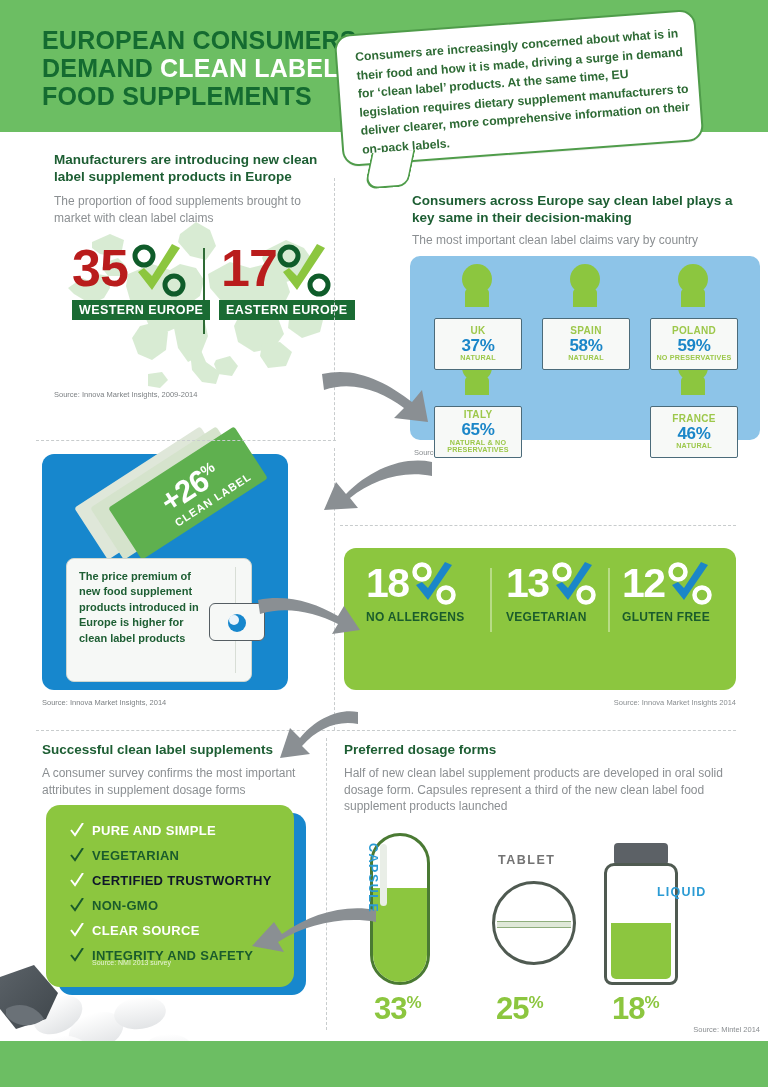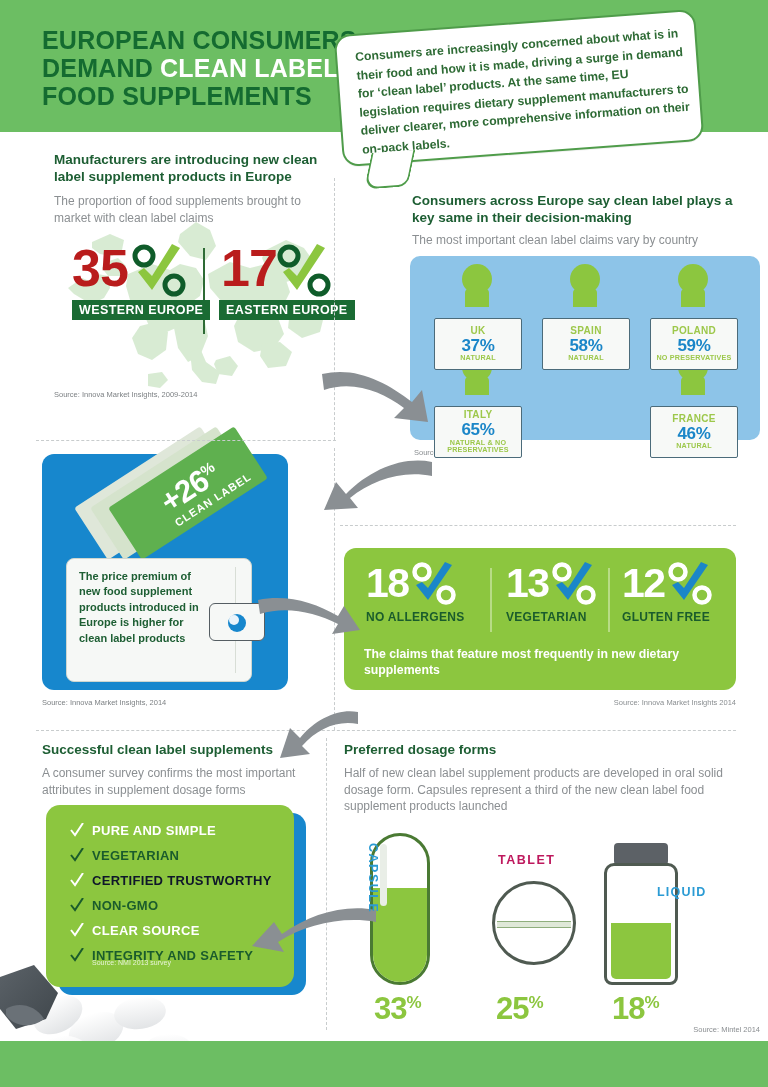--- a/index.html
+++ b/index.html
@@ -223,21 +223,21 @@
   .tablet {
     position:absolute; left:156px; top:148px; width:84px; height:84px;
     border:3px solid #4f5a51; border-radius:50%; background:#fff;
   }
   .tablet .score {
     position:absolute; left:2px; right:2px; top:37px; height:7px; background:#dfe8d8;
     border-top:1.5px solid #8fae7d; border-bottom:1.5px solid #8fae7d;
   }
   .tabLabel {
     position:absolute; left:162px; top:120px; font-size:12.5px; font-weight:bold;
-    color:#be185d; letter-spacing:1.5px;
+    color:#737373; letter-spacing:1.5px;
   }
   .bottle {
     position:absolute; left:268px; top:110px; width:74px; height:142px;
   }
   .bottle .cap2 {
     position:absolute; left:10px; top:0; width:54px; height:22px;
     background:#5c6166; border-radius:4px;
   }
   .bottle .body {
     position:absolute; left:0; top:20px; width:74px; height:122px;
@@ -451,21 +451,20 @@
       <div class="claim" style="left:278px;">
         <div class="n">12</div>
         <svg class="mk" viewBox="0 0 48 44">
           <circle cx="12" cy="10" r="7.5" fill="none" stroke="#ffffff" stroke-width="4.5"></circle>
           <circle cx="36" cy="33" r="7.5" fill="none" stroke="#ffffff" stroke-width="4.5"></circle>
           <path d="M6 23 L18 38 L42 3 L35 0 L18 26 L12 20 Z" fill="#1b86c8"></path>
         </svg>
         <div class="lb">GLUTEN FREE</div>
       </div>
 
-      <div class="cap">The claims that feature most frequently in new dietary supplements</div>
     </div>
     <div class="srcD">Source: Innova Market Insights 2014</div>
   </div>
 
   <div class="secE">
     <div class="h2">Successful clean label supplements</div>
     <div class="sub">A consumer survey confirms the most important attributes in supplement dosage forms</div>
 
     <div class="checkShadow"></div>
     <div class="checkCard">

